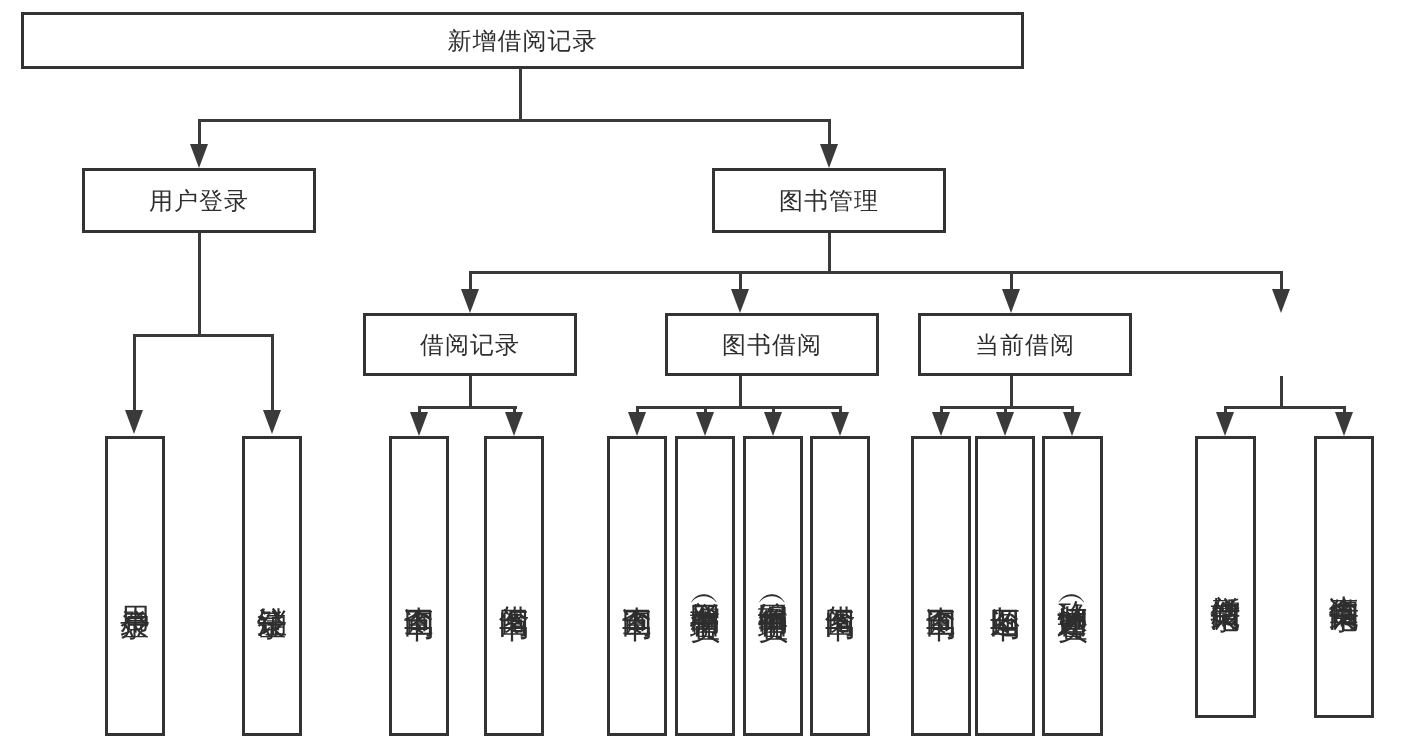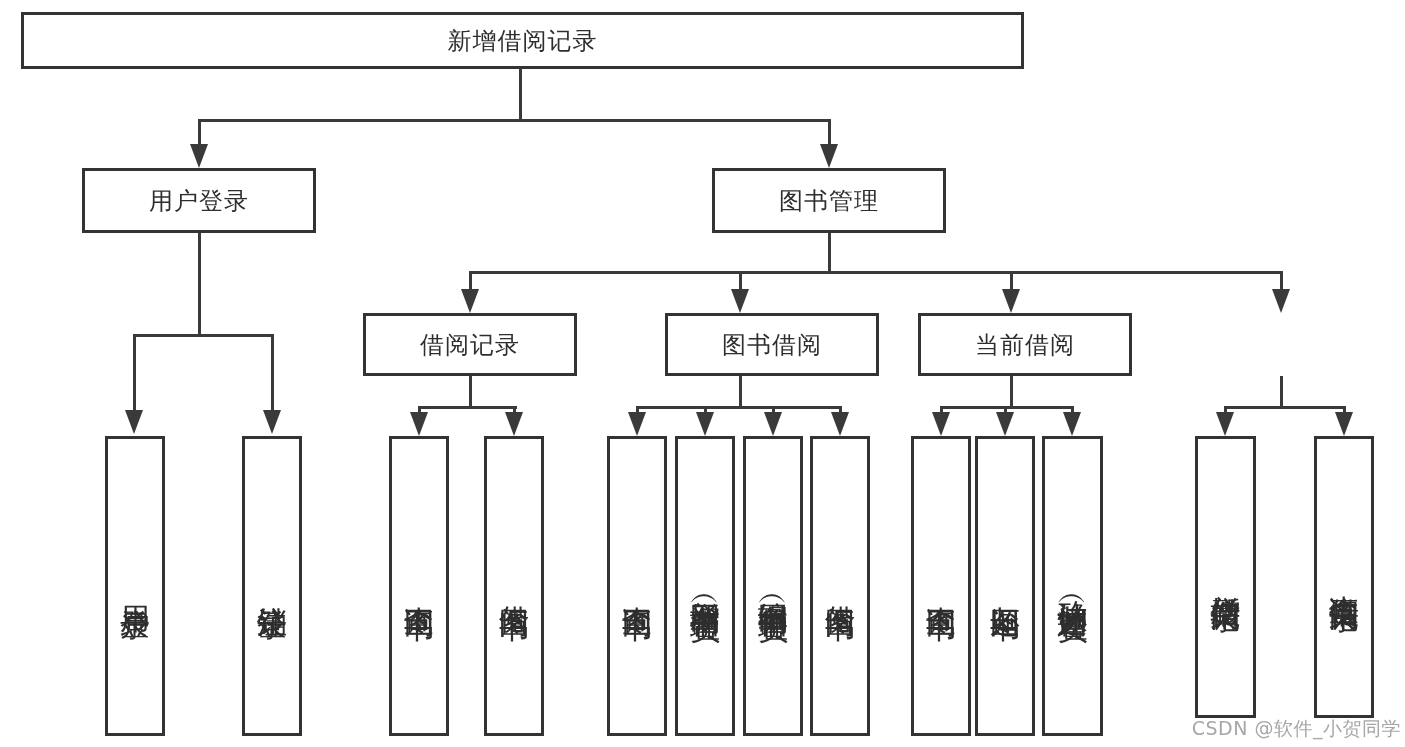--- a/index.html
+++ b/index.html
@@ -172,15 +172,14 @@
   <div class="vl" style="left:1070.5px;top:407px;height:6px;"></div>
   <div class="ah" style="left:1063px;top:412px;"></div>
 
   <div class="vl" style="left:1279.5px;top:376px;height:31px;"></div>
   <div class="hl" style="left:1223.5px;top:405.5px;width:122px;"></div>
   <div class="vl" style="left:1223.5px;top:407px;height:6px;"></div>
   <div class="ah" style="left:1216px;top:412px;"></div>
   <div class="vl" style="left:1342.5px;top:407px;height:6px;"></div>
   <div class="ah" style="left:1335px;top:412px;"></div>
 
-  <div class="watermark">CSDN @软件_小贺同学</div>
 
 </div>
 
 </body></html>

